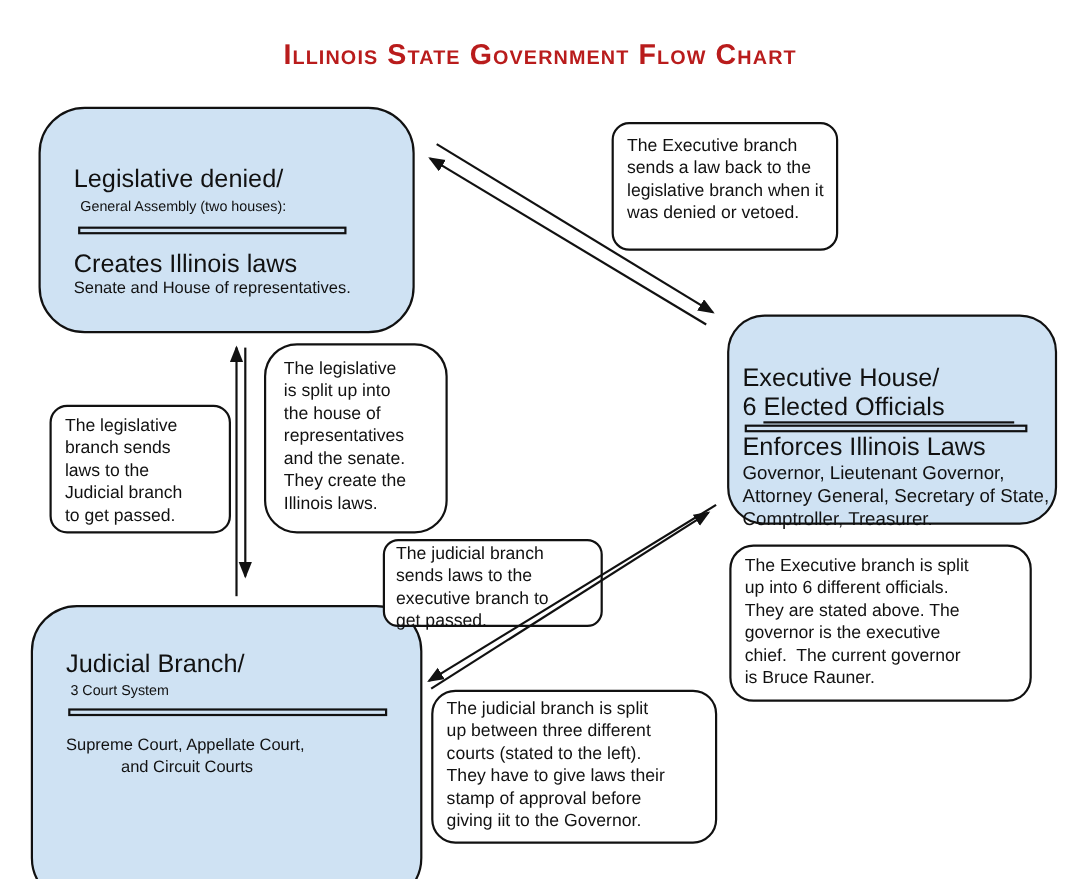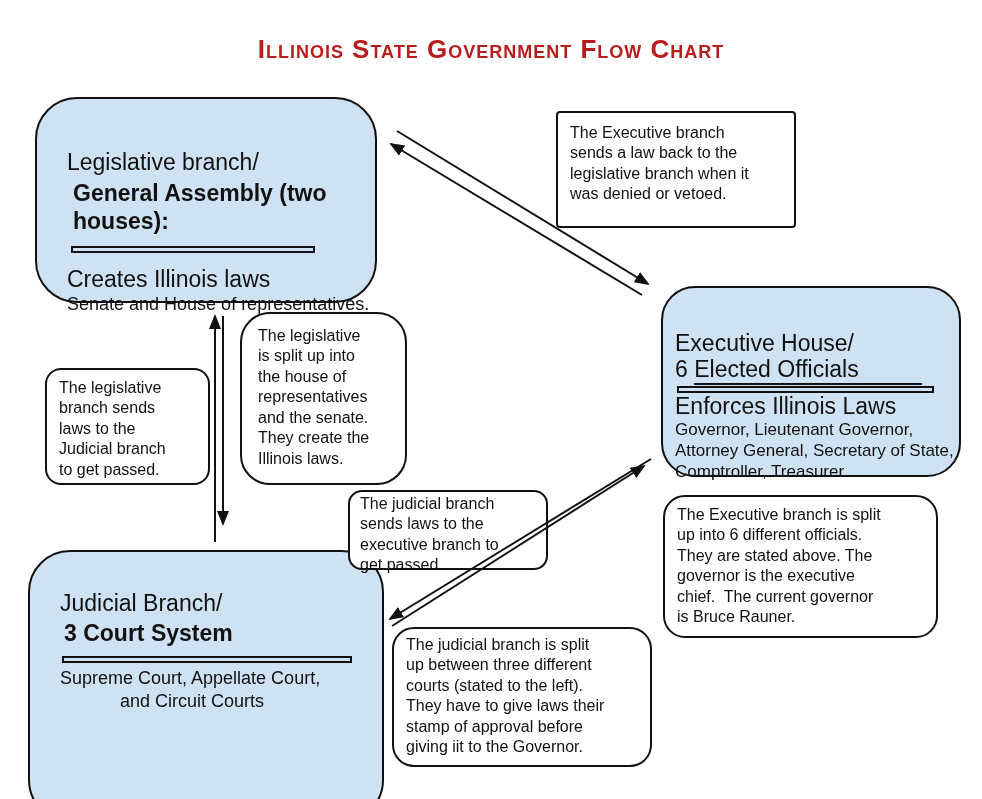--- a/index.html
+++ b/index.html
@@ -11,66 +11,66 @@
     position:absolute;left:0;right:0;top:34px;margin:0;text-align:center;
     font-size:26px;font-weight:bold;letter-spacing:1px;color:#b91c1c;
     font-variant:small-caps;
   }
   
   .node{
     position:absolute;background:#cfe2f3;border:2px solid #111111;box-sizing:border-box;
     z-index:2;
   }
   .node-title{font-size:23px;line-height:1.15;}
-  .node-subtitle{font-size:23px;line-height:1.2;font-weight:bold;}
+  .node-subtitle{font-size:13px;line-height:1.2;}
   .node-heading{font-size:23px;line-height:1.15;}
-  .node-detail{font-size:18px;line-height:1.25;white-space:pre;}
+  .node-detail{font-size:15px;line-height:1.25;white-space:pre;}
   .divider-bar{height:3px;border:2px solid #111111;background:transparent;}
 
   .legislative{left:35px;top:97px;width:342px;height:206px;border-radius:42px;padding:50px 8px 0 30px;}
   .legislative .node-subtitle{margin:5px 0 0 6px;}
   .legislative .divider-bar{width:240px;margin:10px 0 0 4px;}
   .legislative .node-heading{margin-top:13px;}
   .legislative .node-detail{margin-top:1px;}
 
   .executive{left:661px;top:286px;width:300px;height:191px;border-radius:34px;padding:42px 4px 0 12px;}
   .executive .underlined{display:inline-block;border-bottom:2.5px solid #111111;min-width:228px;}
   .executive .divider-bar{width:253px;margin:1px 0 0 2px;}
   .executive .node-detail{font-size:17px;line-height:1.22;margin-top:1px;}
 
   .judicial{left:28px;top:550px;width:356px;height:272px;border-radius:42px;padding:38px 8px 0 30px;}
   .judicial .node-subtitle{margin:4px 0 0 4px;}
   .judicial .divider-bar{width:286px;margin:8px 0 0 2px;}
   .judicial .node-heading{margin-top:13px;}
-  .judicial .node-detail{margin-top:4px;line-height:1.3;}
+  .judicial .node-detail{margin-top:17px;line-height:1.3;}
 
   
   .note{
     position:absolute;background:#ffffff;border:2.5px solid #111111;box-sizing:border-box;
     font-size:16px;line-height:1.28;white-space:pre;z-index:3;
   }
-  .note-exec-to-leg{left:556px;top:111px;width:240px;height:117px;border-radius:4px;padding:10px 12px;}
+  .note-exec-to-leg{left:556px;top:111px;width:206px;height:117px;border-radius:16px;padding:10px 12px;}
   .note-leg-split{left:240px;top:312px;width:167px;height:173px;border-radius:30px;padding:12px 8px 8px 16px;}
   .note-leg-to-jud{left:45px;top:368px;width:165px;height:117px;border-radius:16px;padding:8px 6px 6px 12px;}
   .note-jud-to-exec{left:348px;top:490px;width:200px;height:80px;border-radius:14px;padding:2px 6px 2px 10px;}
   .note-exec-split{left:663px;top:495px;width:275px;height:143px;border-radius:22px;padding:8px 8px 8px 12px;}
   .note-jud-split{left:392px;top:627px;width:260px;height:140px;border-radius:22px;padding:6px 8px 6px 12px;}
 
   .arrows{position:absolute;left:0;top:0;width:982px;height:799px;z-index:5;pointer-events:none;}
   .arrows line{stroke:#111111;stroke-width:2;}
 </style>
 </head>
 <body>
 
 <div class="canvas">
 
   <h1 class="title">Illinois State Government Flow Chart</h1>
 
   <section class="node legislative">
-    <div class="node-title">Legislative branch/</div>
+    <div class="node-title">Legislative denied/</div>
     <div class="node-subtitle">General Assembly (two houses):</div>
     <div class="divider-bar"></div>
     <div class="node-heading">Creates Illinois laws</div>
     <div class="node-detail">Senate and House of representatives.</div>
   </section>
 
   <section class="node executive">
     <div class="node-title">Executive House/</div>
     <div class="node-title"><span>6 </span><span class="underlined">Elected Officials</span></div>
     <div class="divider-bar"></div>

